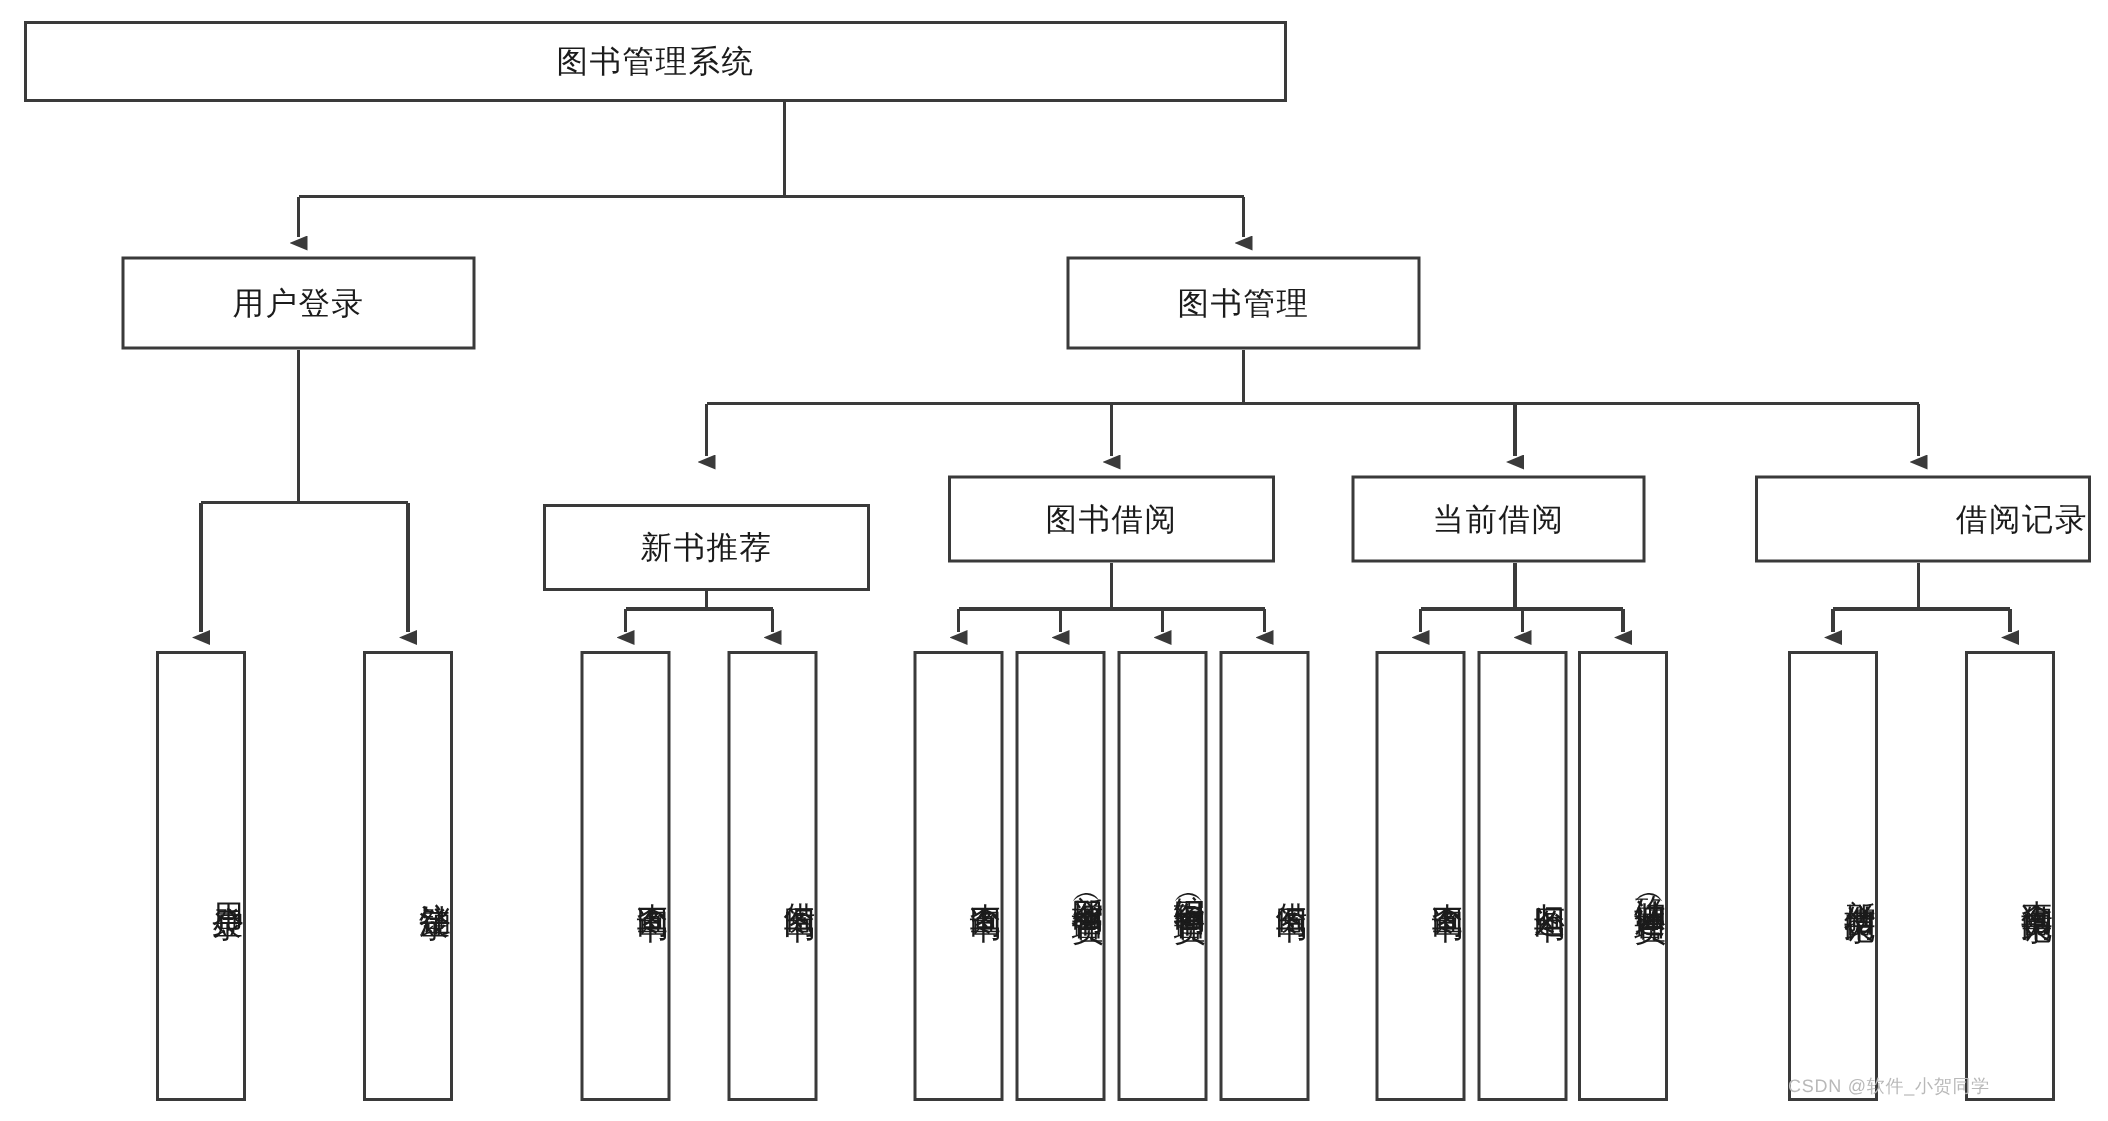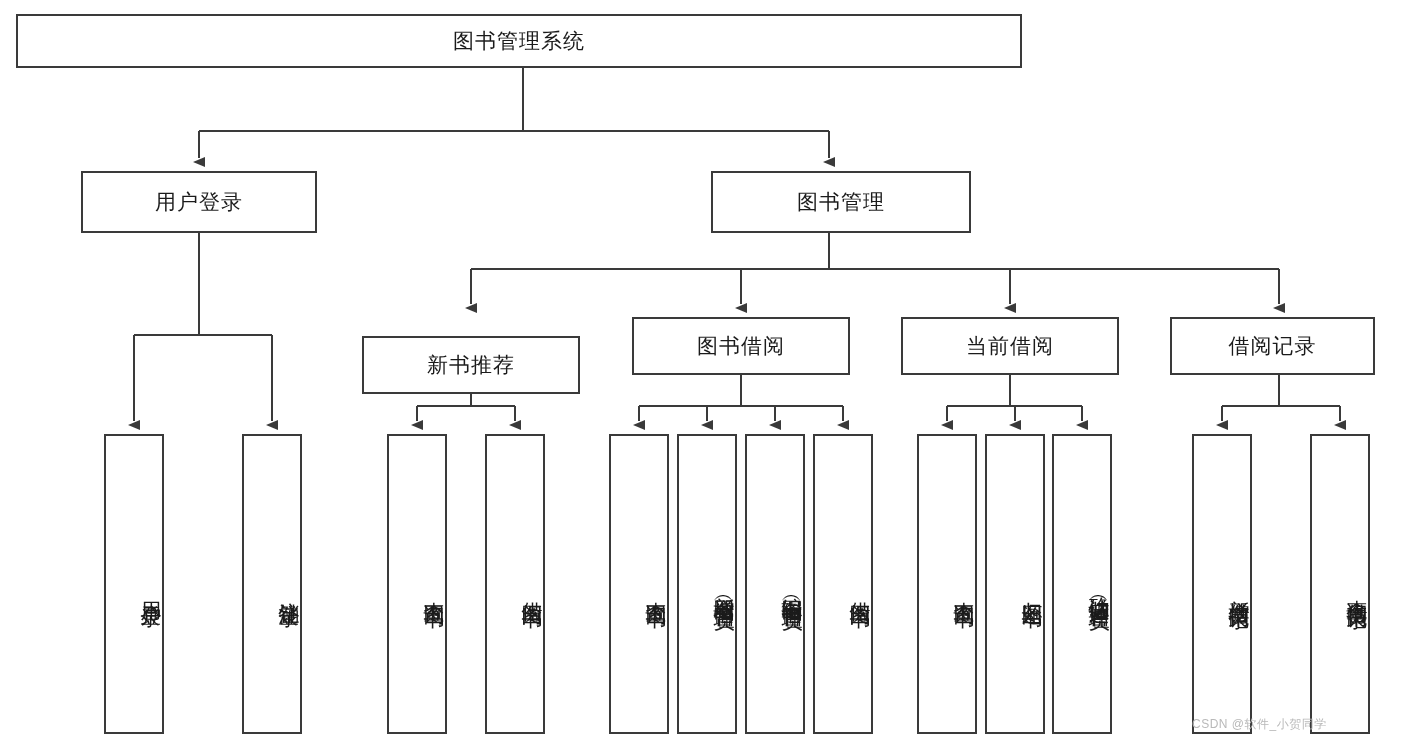--- a/index.html
+++ b/index.html
@@ -107,41 +107,41 @@
       <path d="M1015,406 L1015,421" marker-end="url(#arrow)"></path>
       <path d="M1082,406 L1082,421" marker-end="url(#arrow)"></path>
 
       <path d="M1279,375 L1279,406"></path>
       <path d="M1222,406 L1340,406"></path>
       <path d="M1222,406 L1222,421" marker-end="url(#arrow)"></path>
       <path d="M1340,406 L1340,421" marker-end="url(#arrow)"></path>
     </g>
   </svg>
 
-  <div class="node h" style="left:16px;top:14px;width:1006px;height:54px;">
+  <div class="node h" style="left:16px;top:14px;width:842px;height:54px;">
     <span>图书管理系统</span>
   </div>
 
   <div class="node h" style="left:81px;top:171px;width:236px;height:62px;">
     <span>用户登录</span>
   </div>
-  <div class="node h" style="left:711px;top:171px;width:260px;height:62px;">
+  <div class="node h" style="left:711px;top:171px;width:236px;height:62px;">
     <span>图书管理</span>
   </div>
 
   <div class="node h" style="left:362px;top:336px;width:218px;height:58px;">
     <span>新书推荐</span>
   </div>
   <div class="node h" style="left:632px;top:317px;width:218px;height:58px;align-items:center;">
     <span>图书借阅</span>
   </div>
-  <div class="node h" style="left:901px;top:317px;width:218px;height:58px;">
+  <div class="node h" style="left:901px;top:317px;width:196px;height:58px;">
     <span>当前借阅</span>
   </div>
-  <div class="node h" style="left:1170px;top:317px;width:205px;height:58px;">
+  <div class="node h" style="left:1170px;top:317px;width:224px;height:58px;justify-content:flex-end;">
     <span>借阅记录</span>
   </div>
 
   <div class="node v" style="left:104px;top:434px;width:60px;height:300px;">
     <span class="vtext">用户登录</span>
   </div>
   <div class="node v" style="left:242px;top:434px;width:60px;height:300px;">
     <span class="vtext">注销登录</span>
   </div>
   <div class="node v" style="left:387px;top:434px;width:60px;height:300px;">

